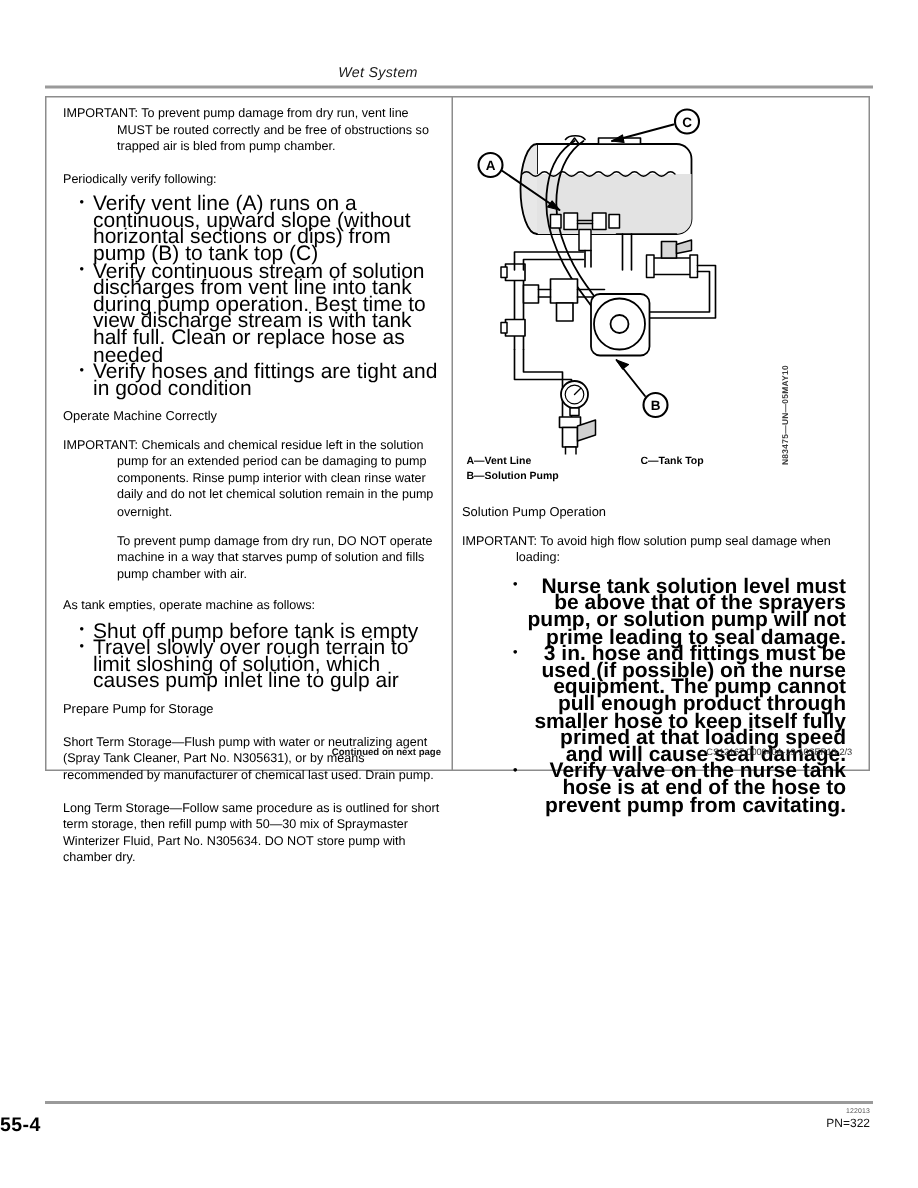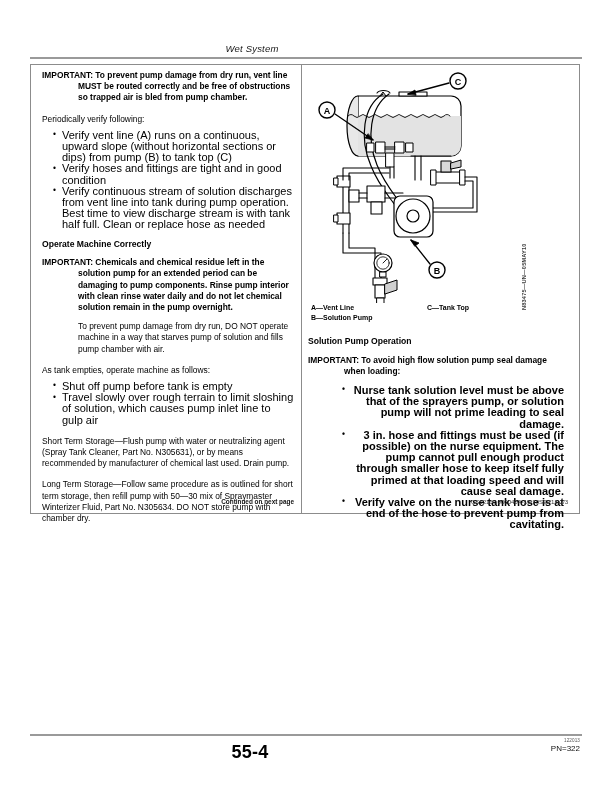--- a/index.html
+++ b/index.html
@@ -74,45 +74,45 @@
     font-size: 8.4px;
     line-height: 11.2px;
     margin: 10px 0 8px 0;
     text-align: left;
   }
   .para-tight { margin-bottom: 5px; }
 
   .important {
     font-size: 8.4px;
     line-height: 11.2px;
-    font-weight: bold;
+    font-weight: normal;
     margin: 0 0 8px 0;
     padding-left: 36px;
     text-indent: -36px;
   }
   .important-cont {
     font-size: 8.4px;
     line-height: 11.2px;
     font-weight: normal;
     margin: 0 0 8px 0;
     padding-left: 36px;
   }
   .heading {
     font-size: 8.6px;
-    font-weight: bold;
+    font-weight: normal;
     line-height: 11.5px;
     margin: 0 0 7px 0;
   }
   ul.bullets {
     margin: 0 0 8px 0;
     padding: 0 0 0 13px;
     list-style: none;
   }
   ul.bullets li {
-    font-size: 11px;
+    font-size: 14px;
     line-height: 11.2px;
     position: relative;
     margin-bottom: 0px;
     padding-left: 7px;
   }
   ul.bullets li::before {
     content: "\2022";
     position: absolute;
     left: -2px;
     top: -0.5px;
@@ -201,22 +201,22 @@
     top: 734px;
     width: 552px;
     height: 2px;
     background: #9a9a9a;
   }
   #page-number {
     position: absolute;
     left: 0;
     top: 742px;
     width: 500px;
-    text-align: center;
-    font-size: 18px;
+    text-align: left;
+    font-size: 13px;
     font-weight: bold;
     letter-spacing: 0.3px;
   }
   #footer-right {
     position: absolute;
     left: 500px;
     top: 738px;
     width: 80px;
     text-align: right;
   }
@@ -244,37 +244,38 @@
 <div id="column-divider"></div>
 
 <div class="col" id="left-col">
 
   <p class="important">IMPORTANT: To prevent pump damage from dry run, vent line MUST be routed correctly and be free of obstructions so trapped air is bled from pump chamber.</p>
 
   <p class="para para-tight">Periodically verify following:</p>
 
   <ul class="bullets">
     <li>Verify vent line (A) runs on a continuous, upward slope (without horizontal sections or dips) from pump (B) to tank top (C)</li>
+    <li>Verify continuous stream of solution discharges from vent line into tank during pump operation. Best time to view discharge stream is with tank half full. Clean or replace hose as needed</li>
     <li>Verify hoses and fittings are tight and in good condition</li>
-    <li>Verify continuous stream of solution discharges from vent line into tank during pump operation. Best time to view discharge stream is with tank half full. Clean or replace hose as needed</li>
   </ul>
 
   <h2 class="heading">Operate Machine Correctly</h2>
 
   <p class="important">IMPORTANT: Chemicals and chemical residue left in the solution pump for an extended period can be damaging to pump components. Rinse pump interior with clean rinse water daily and do not let chemical solution remain in the pump overnight.</p>
 
   <p class="important-cont">To prevent pump damage from dry run, DO NOT operate machine in a way that starves pump of solution and fills pump chamber with air.</p>
 
   <p class="para para-tight">As tank empties, operate machine as follows:</p>
 
   <ul class="bullets">
     <li>Shut off pump before tank is empty</li>
     <li>Travel slowly over rough terrain to limit sloshing of solution, which causes pump inlet line to gulp air</li>
   </ul>
 
+  <h2 class="heading">Prepare Pump for Storage</h2>
 
   <p class="para">Short Term Storage—Flush pump with water or neutralizing agent (Spray Tank Cleaner, Part No. N305631), or by means recommended by manufacturer of chemical last used. Drain pump.</p>
 
   <p class="para">Long Term Storage—Follow same procedure as is outlined for short term storage, then refill pump with 50—30 mix of Spraymaster Winterizer Fluid, Part No. N305634. DO NOT store pump with chamber dry.</p>
 
 </div>
 
 <div id="illustration">
   <svg width="235" height="235" viewBox="0 0 235 235" xmlns="http://www.w3.org/2000/svg">
     <g fill="none" stroke="#000000" stroke-width="1.1" stroke-linejoin="round" stroke-linecap="round">

